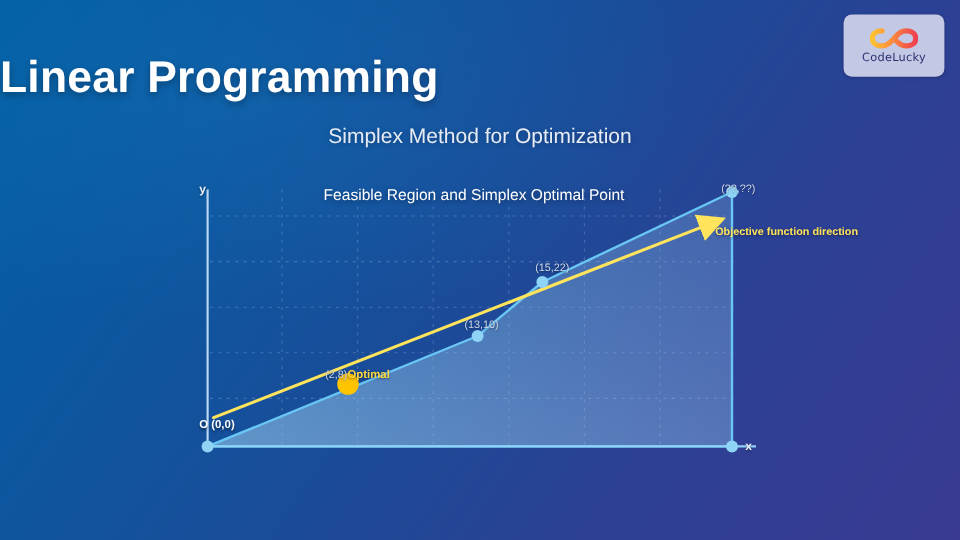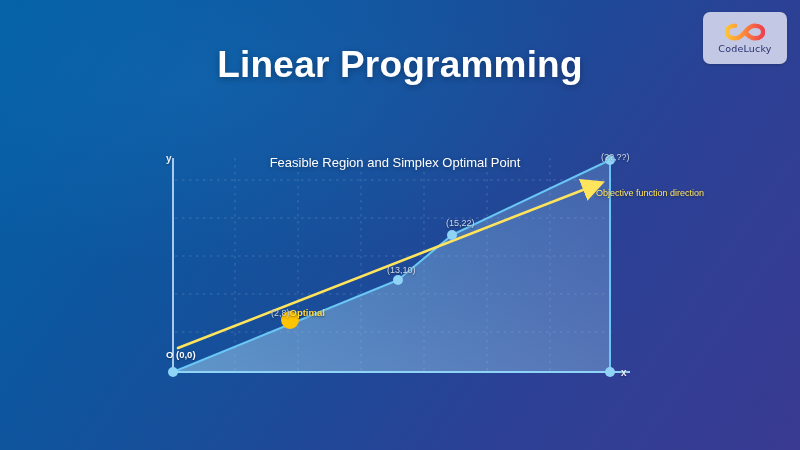--- a/index.html
+++ b/index.html
@@ -54,21 +54,20 @@
     margin-top: 1px;
     font-family: "DejaVu Sans", sans-serif;
   }
 
   
   .slide-title {
     position: absolute;
     top: 44px;
     left: 0;
     width: 800px;
-    text-align: center;
     font-size: 37px;
     font-weight: bold;
     color: #ffffff;
     letter-spacing: 0.2px;
     text-shadow: 0 2px 6px rgba(0,0,0,0.30);
     z-index: 4;
   }
   .slide-subtitle {
     position: absolute;
     top: 103px;
@@ -124,21 +123,21 @@
     font-weight: bold;
     color: #e9eef7;
     z-index: 5;
     text-shadow: 0 1px 2px rgba(0,0,0,0.4);
   }
   .obj-label {
     position: absolute;
     left: 596px;
     top: 188px;
     font-size: 9px;
-    font-weight: normal;
+    font-weight: bold;
     color: #ffe45c;
     white-space: nowrap;
     z-index: 5;
     text-shadow: 0 1px 3px rgba(0,0,0,0.45);
   }
   .origin-label {
     position: absolute;
     left: 166px;
     top: 349px;
     font-size: 9.5px;
@@ -162,20 +161,21 @@
           <stop offset="45%" stop-color="#fb8b3c"></stop>
           <stop offset="100%" stop-color="#f0404f"></stop>
         </linearGradient>
       </defs>
       <path d="M16,6 C7,6 3,11 3,16 C3,21 7,26 16,26 C25,26 29,19 32,16 C35,13 39,6 48,6 C57,6 61,11 61,16 C61,21 57,26 48,26 C39,26 35,19 32,16" fill="none" stroke="url(#infGrad)" stroke-width="7" stroke-linecap="round"></path>
     </svg>
     <div class="logo-text">CodeLucky</div>
   </div>
 
   <div class="slide-title">Linear Programming</div>
+  <div class="slide-subtitle">Simplex Method for Optimization</div>
 
   <div class="chart-title">Feasible Region and Simplex Optimal Point</div>
 
   <svg id="chart-area" viewBox="0 0 800 260">
     <defs>
       <linearGradient id="regionFill" x1="0" y1="1" x2="1" y2="0">
         <stop offset="0%" stop-color="#9fd0f0" stop-opacity="0.55"></stop>
         <stop offset="55%" stop-color="#8dc0e8" stop-opacity="0.40"></stop>
         <stop offset="100%" stop-color="#86b6e4" stop-opacity="0.28"></stop>
       </linearGradient>

